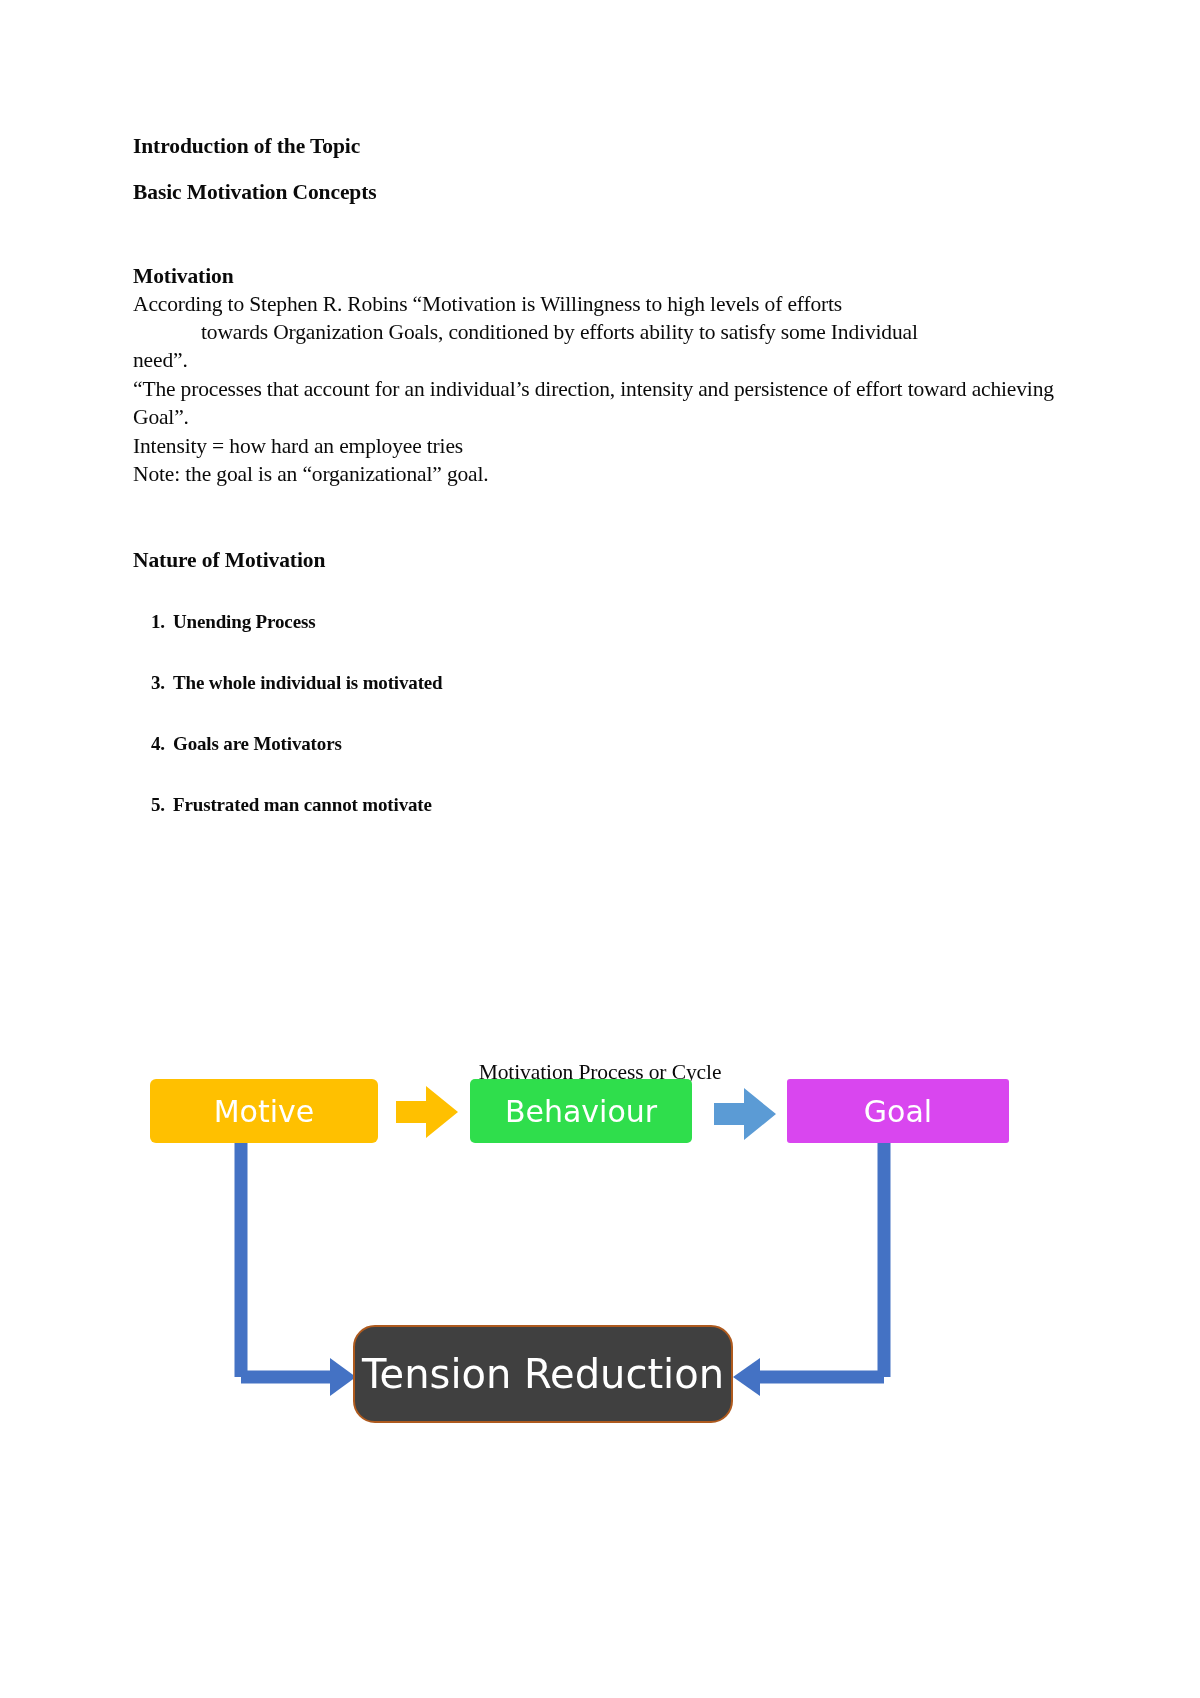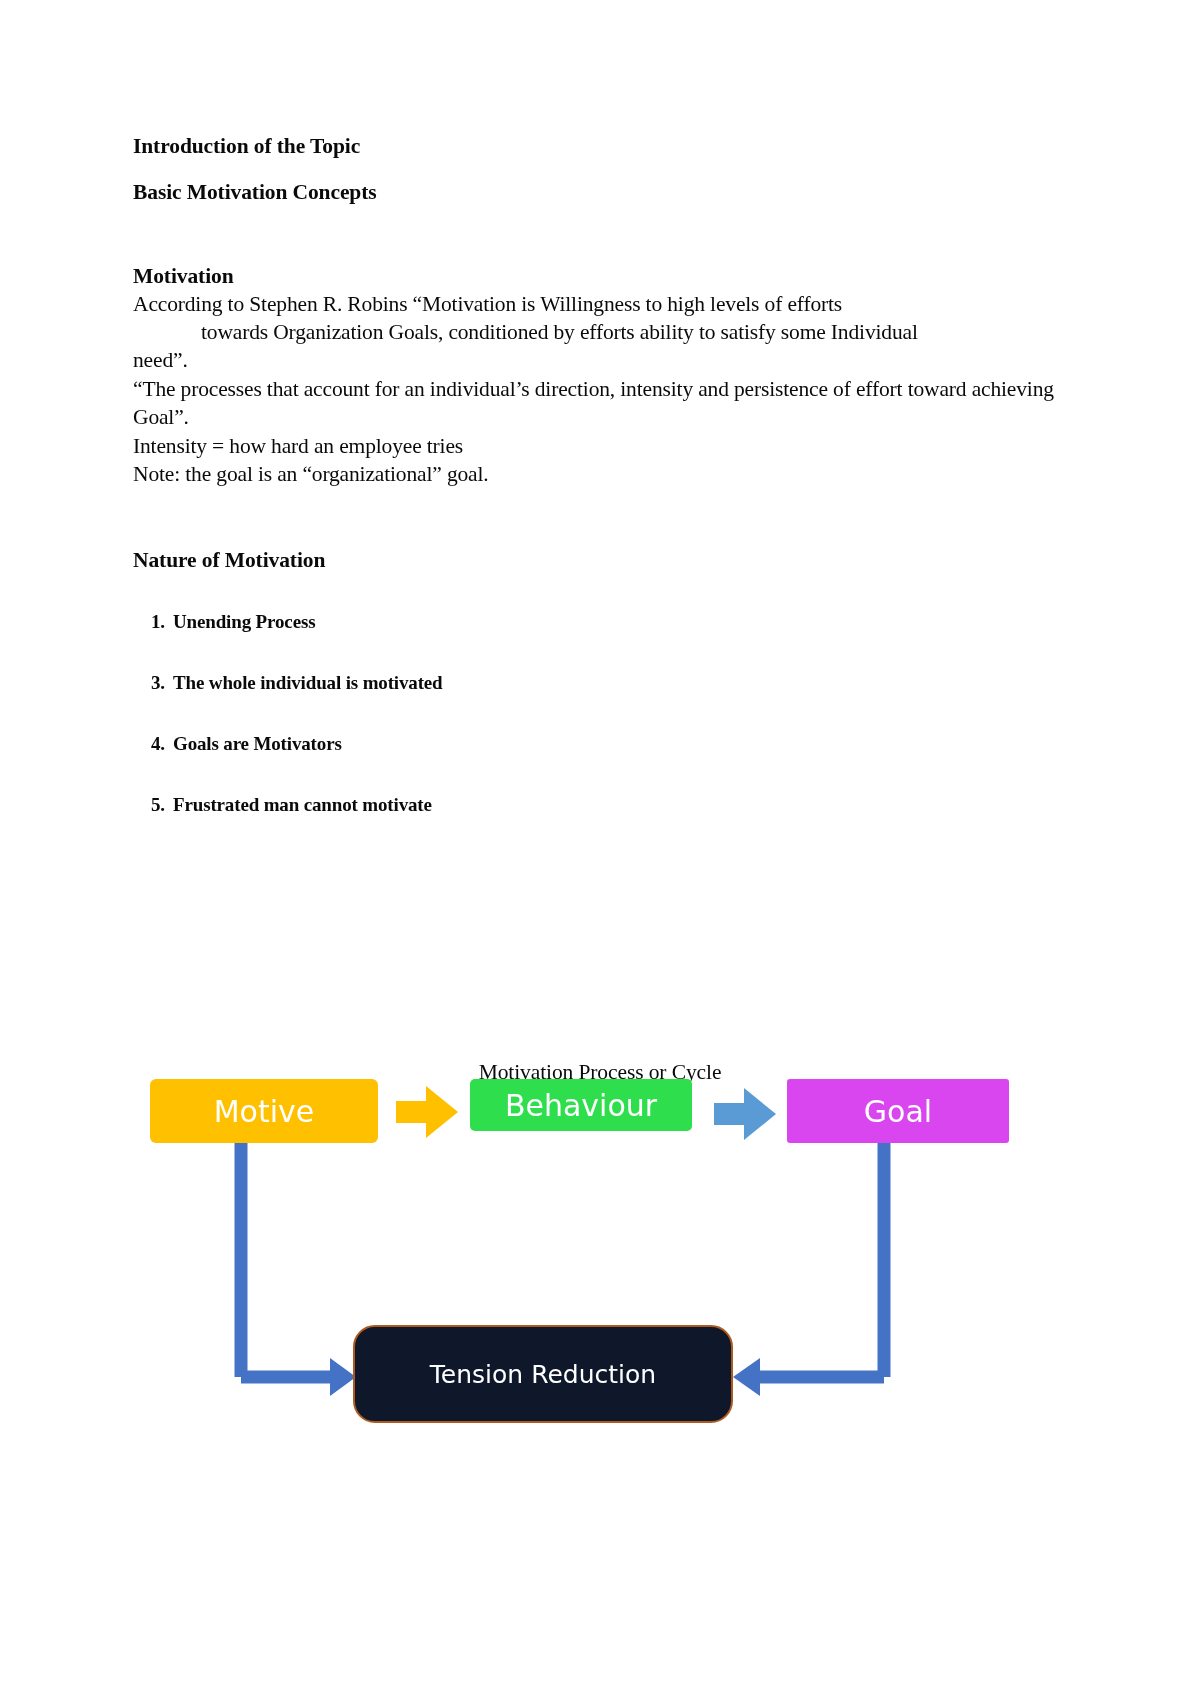--- a/index.html
+++ b/index.html
@@ -105,39 +105,39 @@
   }
   .node-motive {
     left: 150px;  top: 1079px;
     width: 228px; height: 64px;
     background: #FFC000;
     border-radius: 6px;
     font-size: 30px;
   }
   .node-behaviour {
     left: 470px; top: 1079px;
-    width: 222px; height: 52px;
+    width: 222px; height: 64px;
     background: #2FDE4C;
     border-radius: 5px;
     font-size: 30px;
   }
   .node-goal {
     left: 787px; top: 1079px;
     width: 222px; height: 64px;
     background: #d946ef;
     border-radius: 3px;
     font-size: 30px;
   }
   .node-tension {
     left: 353px; top: 1325px;
     width: 380px; height: 98px;
-    background: #0f172a;
+    background: #404040;
     border: 2px solid #AE5A1E;
     border-radius: 22px;
-    font-size: 25px;
+    font-size: 40px;
   }
 
   
   .chev {
     position: absolute;
     width: 62px;
     height: 56px;
   }
   .chev svg { display: block; width: 100%; height: 100%; }
 

